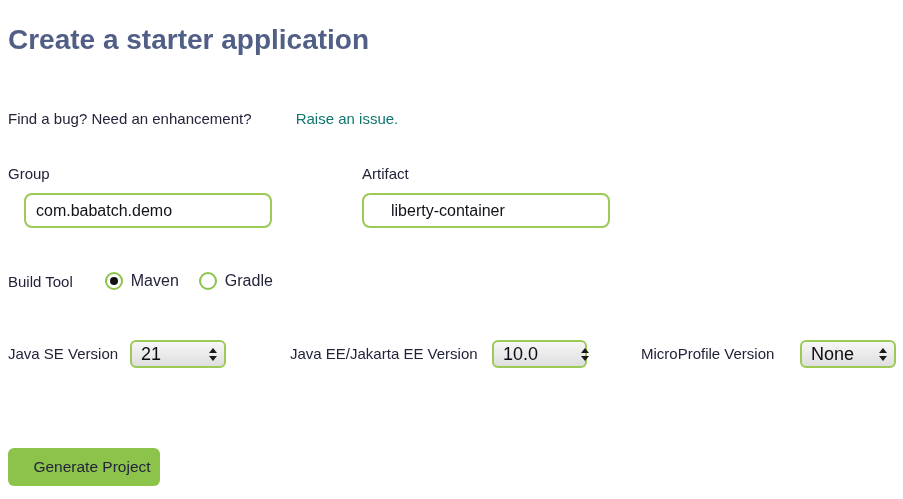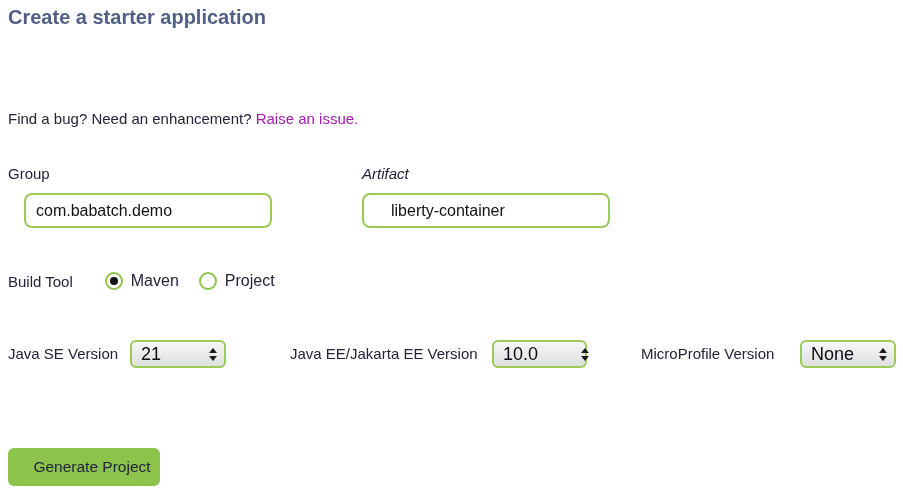--- a/index.html
+++ b/index.html
@@ -2,28 +2,28 @@
 <html><head>
 <meta charset="utf-8">
 <style>
   * { margin:0; padding:0; box-sizing:border-box; }
   html,body { background:#ffffff; }
   body {
     width:903px; height:499px; position:relative; overflow:hidden;
     font-family:"Liberation Sans", sans-serif; color:#23243a;
   }
   .page-title {
-    position:absolute; left:8px; top:6px;
-    font-size:20px; font-weight:600; color:#515f87; letter-spacing:0;
+    position:absolute; left:8px; top:24px;
+    font-size:28px; font-weight:600; color:#515f87; letter-spacing:0;
   }
   .description {
     position:absolute; left:8px; top:84px;
     font-size:15px; line-height:23px; color:#23243a;
   }
-  .issue-link { color:#a21caf; text-decoration:none; cursor:pointer; }
+  .issue-link { color:#0f766e; text-decoration:none; cursor:pointer;margin-left:40px; }
   .field-label {
     position:absolute; font-size:15px; color:#23243a;
   }
   .text-input {
     position:absolute; top:193px; width:248px; height:35px;
     border:2px solid #9bca57; border-radius:8px;
     padding:0 10px; font-size:16px; color:#111119;
     font-family:"Liberation Sans", sans-serif; outline:none; background:#fff;
   }
   .buildtool-row {
@@ -67,36 +67,36 @@
 </head>
 <body>
 
 <h1 class="page-title">Create a starter application</h1>
 
 <p class="description"><br>
   <span>Find a bug? Need an enhancement? </span><a class="issue-link">Raise an issue.</a>
 </p>
 
 <label class="field-label" style="left:8px; top:165px;">Group</label>
-<label class="field-label" style="left:362px; top:165px;font-style:italic;">Artifact</label>
+<label class="field-label" style="left:362px; top:165px;">Artifact</label>
 
 <input class="text-input" style="left: 8px; margin-left: 16px;" type="text" value="com.babatch.demo">
 <input class="text-input" style="left: 362px; padding-left: 27px;" type="text" value="liberty-container">
 
 <div class="buildtool-row">
   <span class="field-label" style="position:static;">Build Tool</span>
   <span class="radio-group" style="margin-left:32px;">
     <span class="radio radio-checked">
         <span class="dot"></span>
       </span>
     <span class="radio-label">Maven</span>
   </span>
   <span class="radio-group" style="margin-left:20px;">
     <span class="radio"></span>
-    <span class="radio-label">Project</span>
+    <span class="radio-label">Gradle</span>
   </span>
 </div>
 
 <label class="field-label selects-row-label" style="left:8px;">Java SE Version</label>
 <div class="select-box" style="left:130px; width:96px;">
   <span class="select-value">21</span>
   <span class="spin-arrows">
     <span class="arr-up"></span>
       <span class="arr-down"></span>
   </span>

